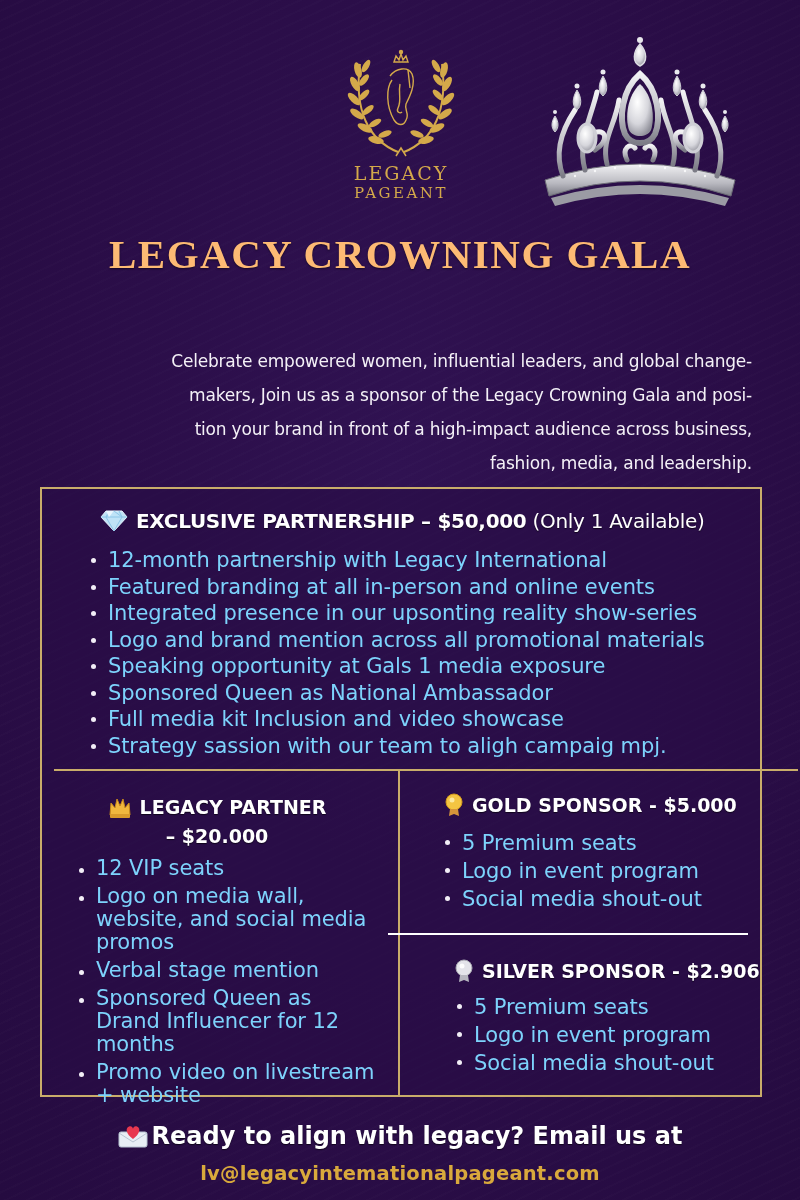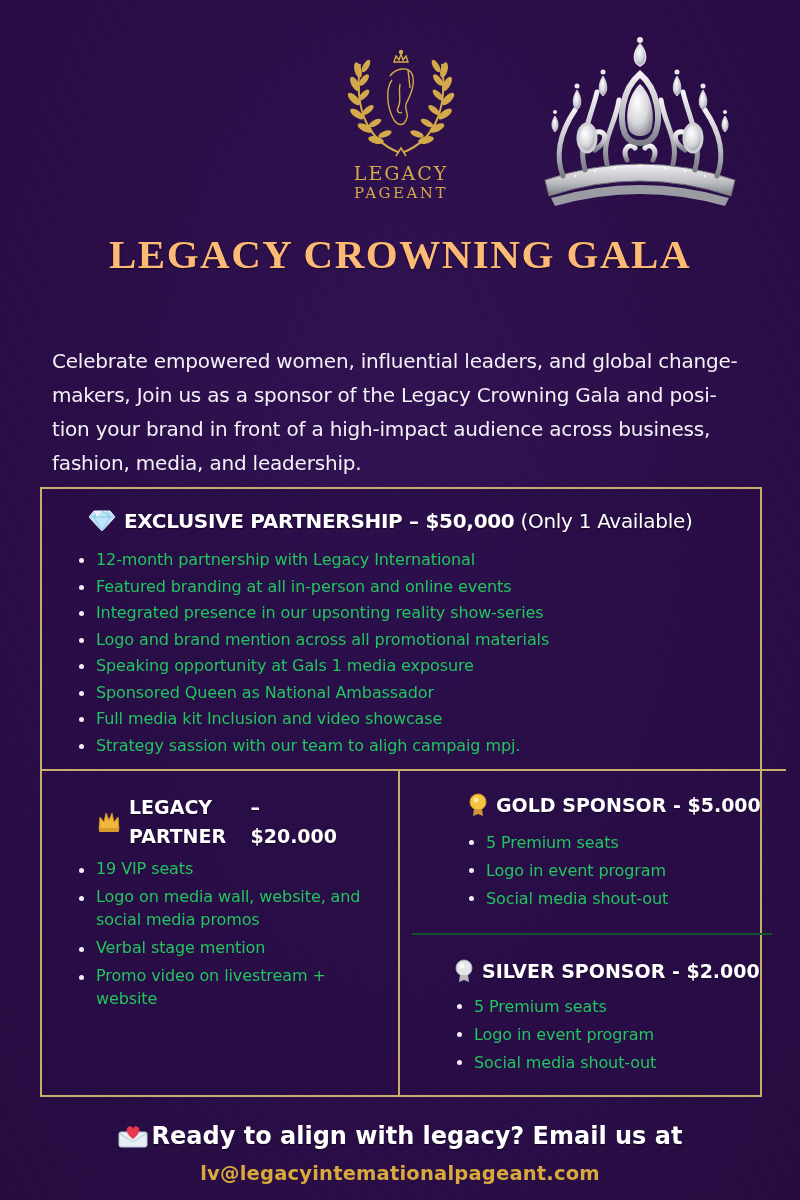--- a/index.html
+++ b/index.html
@@ -38,45 +38,45 @@
       font-family: "Liberation Serif", "DejaVu Serif", serif;
       font-size: 41px; line-height: 52px;
       letter-spacing: 1.5px;
       color: #fdba74;
       text-shadow: 0 1px 2px rgba(0,0,0,0.5);
     }
 
     
     .intro {
       position: absolute; left: 52px; top: 344px; width: 700px;
-      text-align: left;
+      text-align: right;
       font-family: "DejaVu Sans", sans-serif;
-      font-size: 20px; line-height: 34px;
+      font-size: 17px; line-height: 34px;
       color: #f4f1f7;
       letter-spacing: -0.2px;
     }
 
     
     .packages {
       position: absolute; left: 40px; top: 487px; width: 722px; height: 610px;
       border: 2px solid #c9ad6a;
       background: rgba(40, 12, 70, 0.55);
     }
     .cell { position: absolute; }
     .cell-exclusive {
-      left: 0; top: 0; width: 744px; height: 282px;
+      left: 12px; top: 0; width: 744px; height: 282px;
       border-bottom: 2px solid #c9ad6a;
     }
     .cell-legacy {
       left: 0; top: 282px; width: 358px; height: 324px;
       border-right: 2px solid #c9ad6a;
     }
     .cell-gold {
-      left: 370px; top: 282px; width: 360px; height: 164px;
-      border-bottom: 2px solid #14532d;
+      left: 346px; top: 282px; width: 360px; height: 164px;
+      border-bottom: 2px solid #ffffff;
     }
     .cell-silver {
       left: 358px; top: 446px; width: 360px; height: 160px;
     }
 
     .pkg-head {
       font-family: "DejaVu Sans", sans-serif;
       font-weight: bold;
       color: #ffffff;
       display: flex; align-items: center;
@@ -86,33 +86,33 @@
 
     .cell-exclusive .pkg-head {
       position: absolute; left: 46px; top: 20px;
       font-size: 20px; letter-spacing: -0.3px;
     }
     .cell-exclusive .pkg-head .price-note { font-weight: normal; margin-left: 6px; }
 
     .bullets { list-style: none; position: absolute; }
     .bullets li {
       position: relative; padding-left: 20px;
-      font-size: 16px; line-height: 26.5px; color: #22c55e;
+      font-size: 21px; line-height: 26.5px; color: #7dd3fc;
       letter-spacing: -0.1px;
     }
     .bullets li::before {
       content: ""; position: absolute; left: 3px; top: 11px;
       width: 5px; height: 5px; border-radius: 50%; background: #f2eef6;
     }
     .cell-exclusive .bullets { left: 34px; top: 58px; width: 670px; }
 
     .cell-legacy .pkg-head {
       position: absolute; left: 55px; top: 22px;
       font-size: 19px; line-height: 29px;
-      flex-direction: row; align-items: center; width: 240px;
+      flex-direction: column; align-items: center; width: 240px;
     }
     .cell-legacy .pkg-head .row1 { display: flex; align-items: center; }
     .cell-legacy .bullets { left: 34px; top: 86px; width: 300px; }
     .cell-legacy .bullets li { line-height: 23px; margin-bottom: 5px; }
 
     .cell-gold .pkg-head {
       position: absolute; left: 56px; top: 22px; font-size: 19px;
     }
     .cell-gold .bullets { left: 54px; top: 58px; width: 290px; }
     .cell-gold .bullets li { line-height: 28px; }
@@ -305,23 +305,24 @@
           <svg width="24" height="22" viewBox="0 0 24 22">
             <path d="M2 18 L3 6 L7 11 L9 2 L12 9 L15 2 L17 11 L21 6 L22 18 Z" fill="#f0b73e" stroke="#c98a1a" stroke-width="1"></path>
             <rect x="2" y="17" width="20" height="4" rx="1" fill="#d99a2b"></rect>
           </svg>
         </span>
         <span>LEGACY PARTNER</span>
       </div>
       <span>– $20.000</span>
     </div>
     <ul class="bullets">
-      <li>19 VIP seats</li>
+      <li>12 VIP seats</li>
       <li>Logo on media wall, website, and social media promos</li>
       <li>Verbal stage mention</li>
+      <li>Sponsored Queen as Drand Influencer for 12 months</li>
       <li>Promo video on livestream + website</li>
     </ul>
   </section>
 
   <section class="cell cell-gold">
     <div class="pkg-head">
       <span class="icon">
         <svg width="20" height="24" viewBox="0 0 20 24">
           <circle cx="10" cy="9" r="8" fill="#f4c542" stroke="#d49b1c" stroke-width="1"></circle>
           <circle cx="8" cy="7" r="2.5" fill="#fff3b8" opacity="0.8"></circle>
@@ -339,21 +340,21 @@
 
   <section class="cell cell-silver">
     <div class="pkg-head">
       <span class="icon">
         <svg width="20" height="24" viewBox="0 0 20 24">
           <circle cx="10" cy="9" r="8" fill="#e4e4ea" stroke="#a9a9b3" stroke-width="1"></circle>
           <circle cx="8" cy="7" r="2.5" fill="#ffffff" opacity="0.9"></circle>
           <path d="M6 16 L5 23 L10 21 L15 23 L14 16 Z" fill="#b7b7c0"></path>
         </svg>
       </span>
-      <span>SILVER SPONSOR - $2.000</span>
+      <span>SILVER SPONSOR - $2.906</span>
     </div>
     <ul class="bullets">
       <li>5 Premium seats</li>
       <li>Logo in event program</li>
       <li>Social media shout-out</li>
     </ul>
   </section>
 </div>
 
 <div class="cta">

